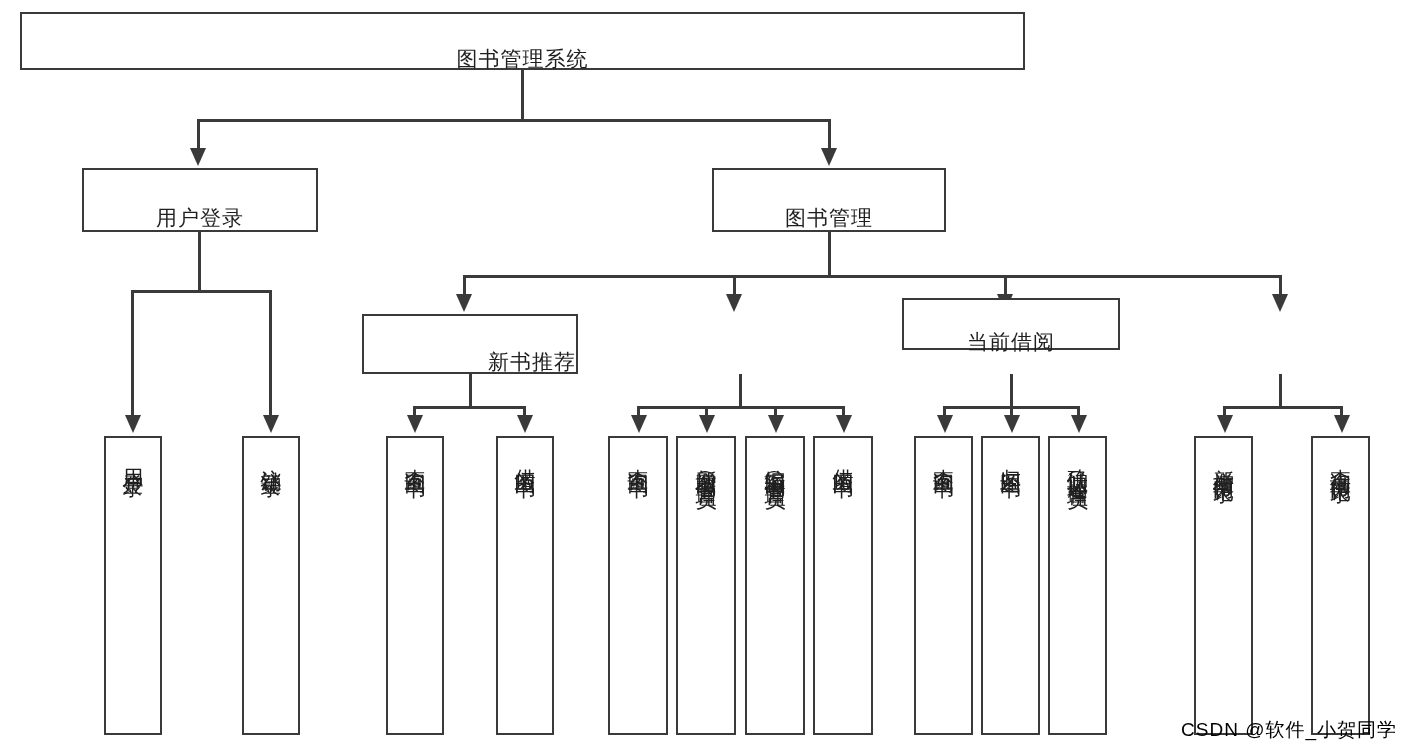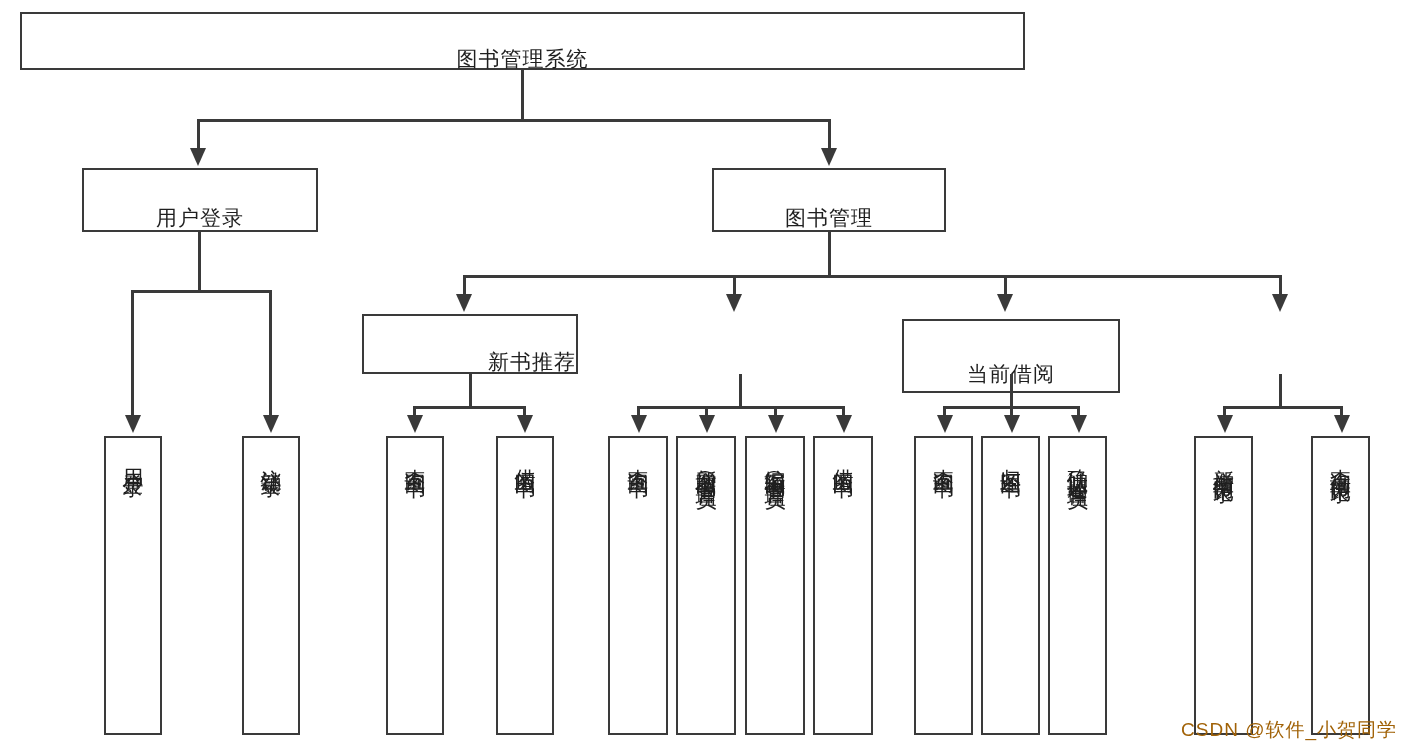--- a/index.html
+++ b/index.html
@@ -71,21 +71,21 @@
     height: 0;
     border-left: 8px solid transparent;
     border-right: 8px solid transparent;
     border-top: 18px solid #3a3a3a;
   }
   .watermark {
     position: absolute;
     right: 8px;
     bottom: 4px;
     font-size: 19px;
-    color: #a16207;
+    color: #000000;
     letter-spacing: 1px;
     white-space: nowrap;
     pointer-events: none;
     text-align: center;
   }
 </style>
 </head>
 <body>
 
 <div id="canvas">
@@ -124,21 +124,21 @@
   <div class="vline" style="left:733px; top:275px; height:24px;"></div>
   <div class="arrow" style="left:726px; top:294px;"></div>
   <div class="vline" style="left:1004px; top:275px; height:24px;"></div>
   <div class="arrow" style="left:997px; top:294px;"></div>
   <div class="vline" style="left:1279px; top:275px; height:24px;"></div>
   <div class="arrow" style="left:1272px; top:294px;"></div>
 
   <div class="node h-node" style="left:362px; top:314px; width:216px; height:60px;justify-content:flex-end;">
     <span class="node-label">新书推荐</span>
   </div>
-  <div class="node h-node" style="left:902px; top:319px; width:218px; height:74px;">
+  <div class="node h-node" style="left:902px; top:298px; width:218px; height:52px;">
     <span class="node-label">当前借阅</span>
   </div>
 
   <div class="vline" style="left:469px; top:374px; height:34px;"></div>
   <div class="hline" style="left:414px; top:406px; width:112px;"></div>
   <div class="vline" style="left:413px; top:406px; height:12px;"></div>
   <div class="arrow" style="left:407px; top:415px;"></div>
   <div class="vline" style="left:523px; top:406px; height:12px;"></div>
   <div class="arrow" style="left:517px; top:415px;"></div>
 

